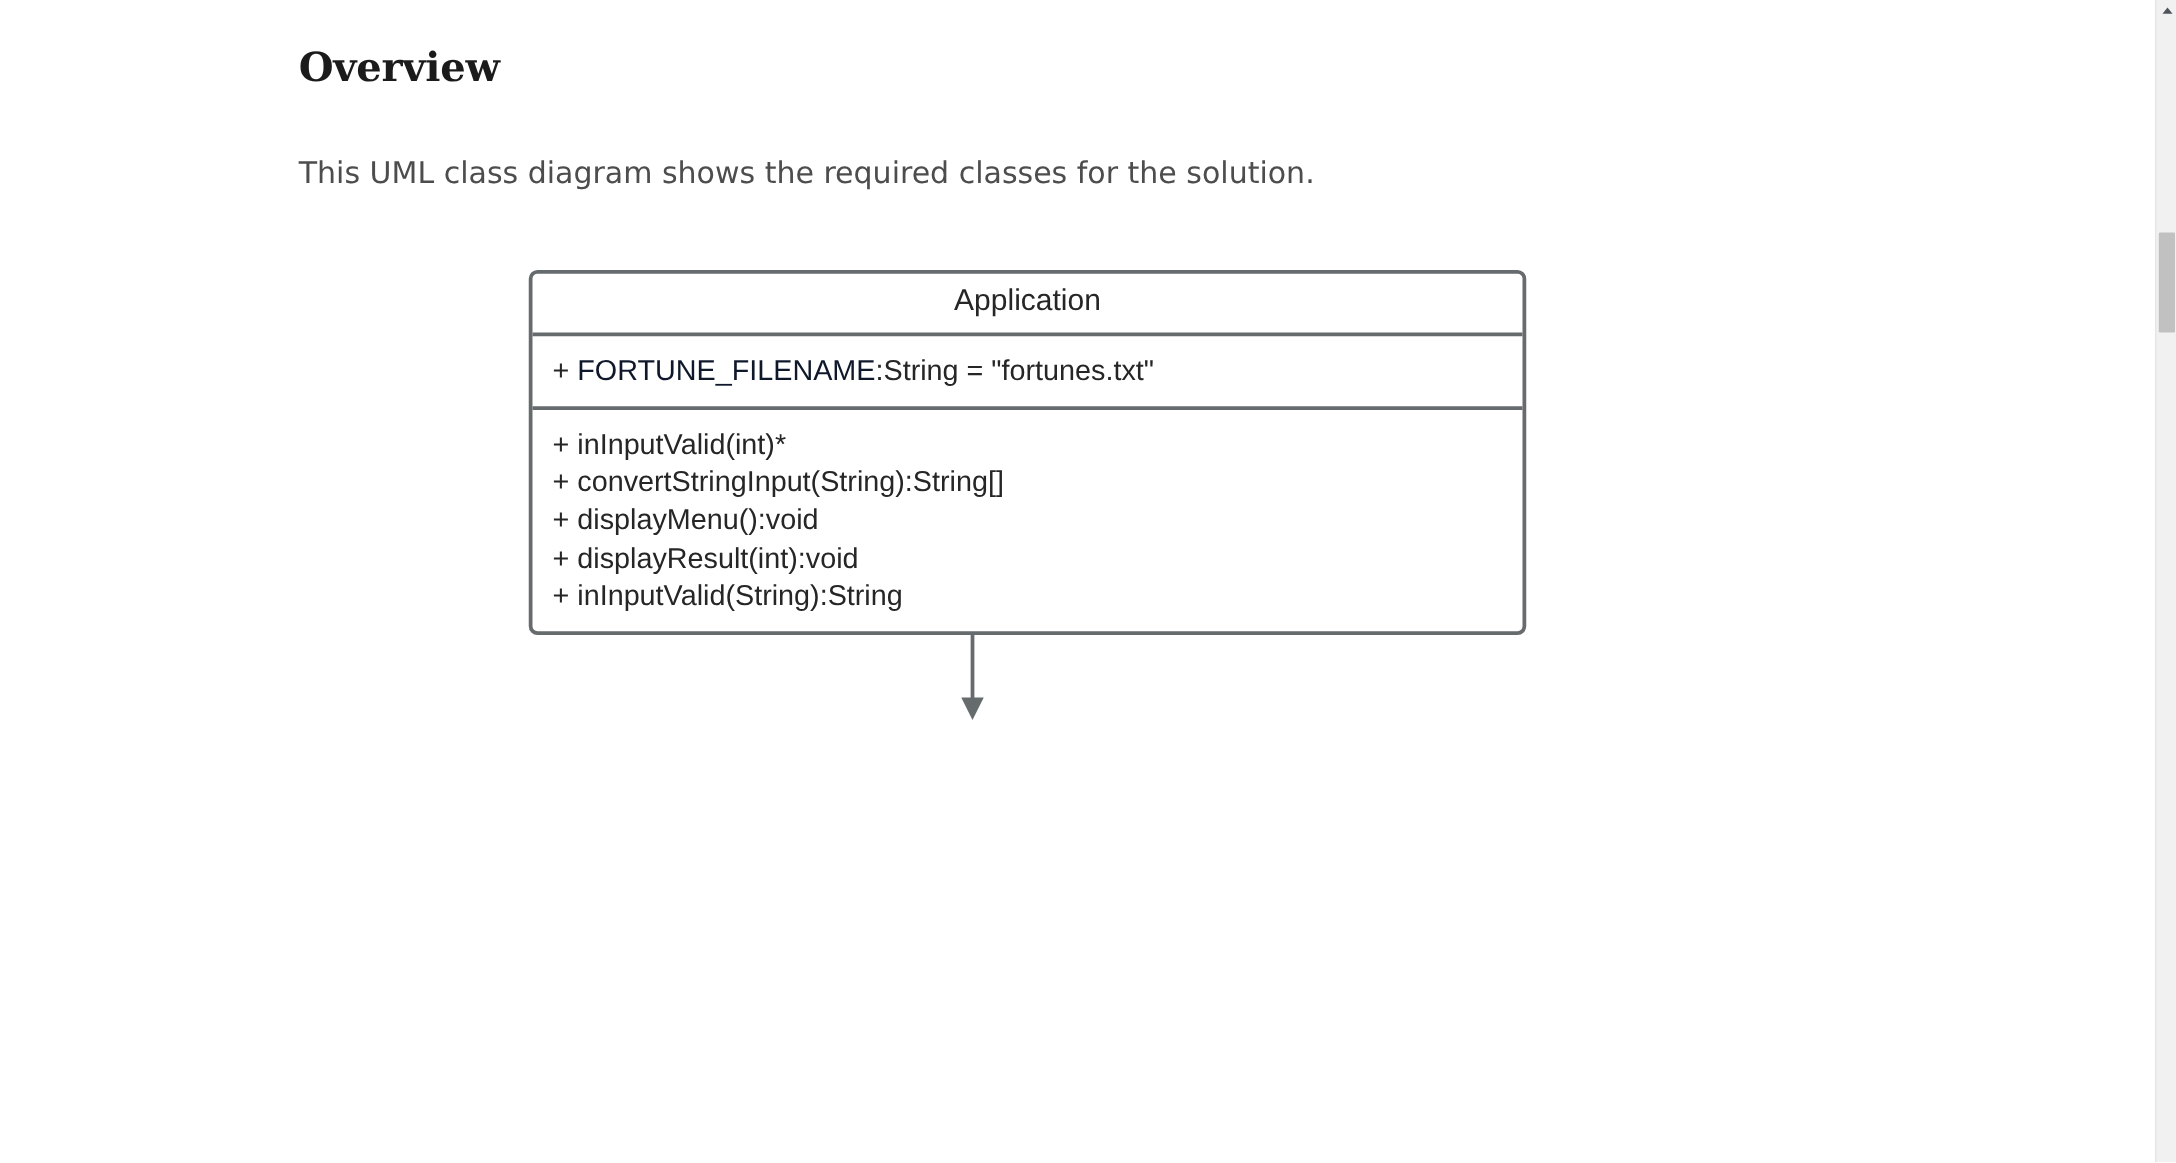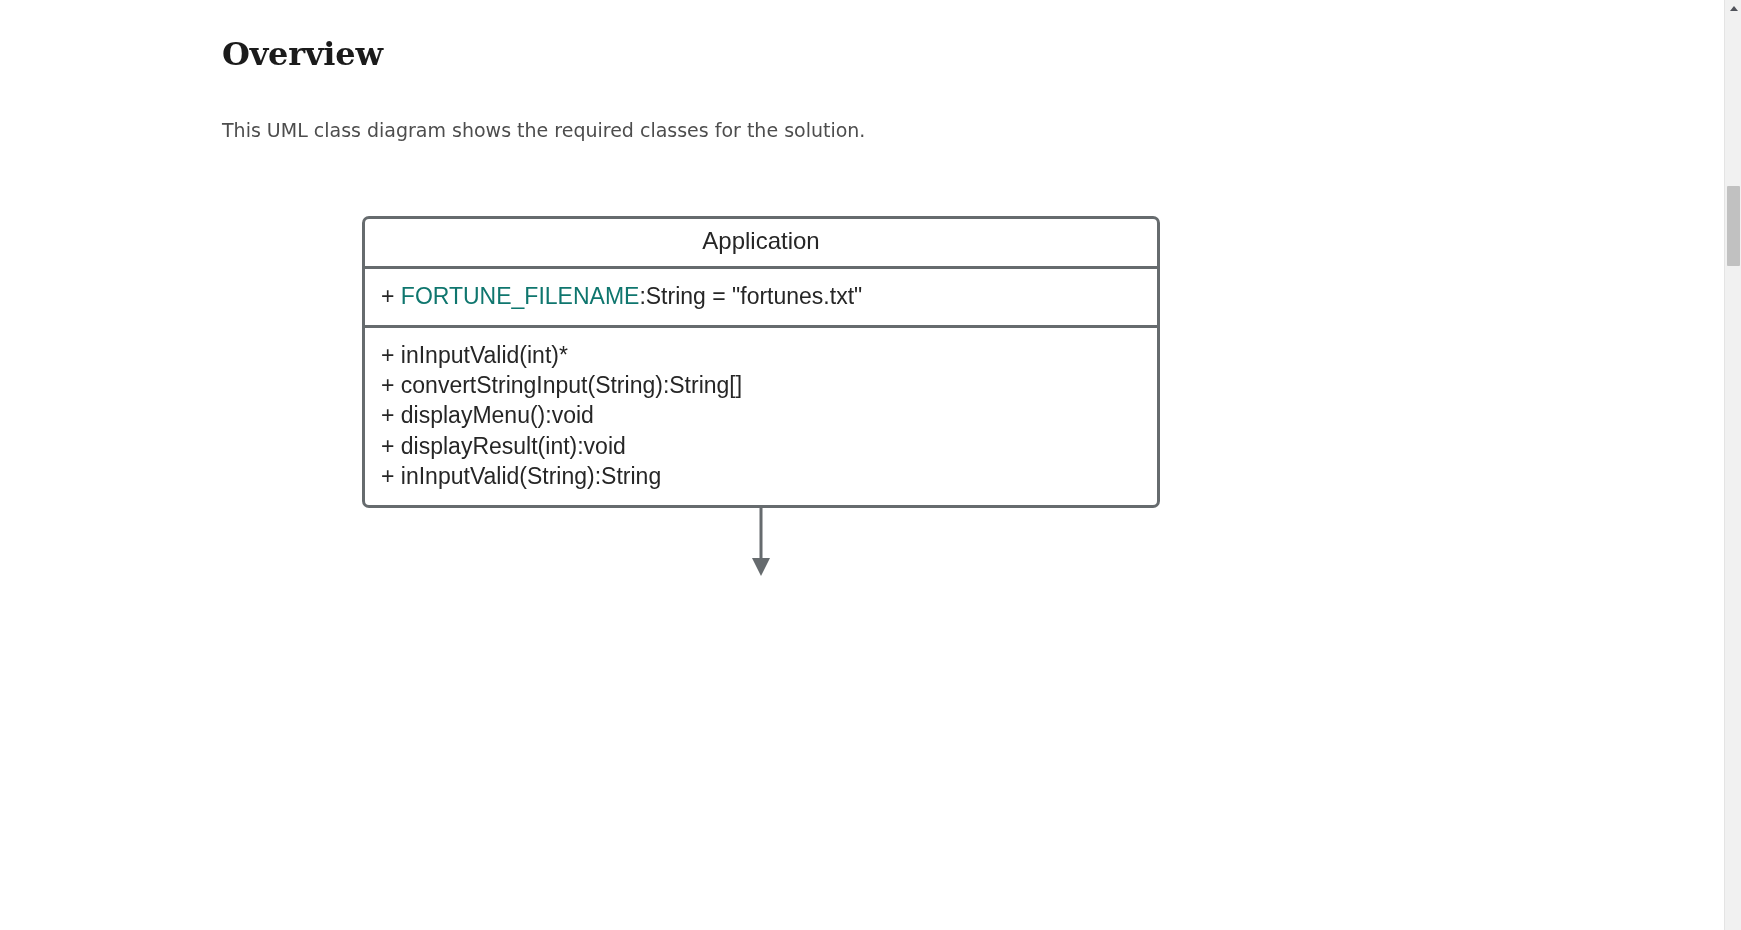--- a/index.html
+++ b/index.html
@@ -11,21 +11,21 @@
     width: 1741px;
     height: 930px;
     overflow: hidden;
     font-family: "Liberation Sans", sans-serif;
     position: relative;
   }
 
   
   .page {
     position: absolute;
-    left: 0; top: 0;
+    left: 17px; top: 0;
     width: 1724px;
     height: 796px;
     overflow: hidden;
     background: #ffffff;
   }
 
   .page-title {
     position: absolute;
     left: 222px;
     top: 14px;
@@ -35,40 +35,41 @@
     color: #1b1b1b;
     letter-spacing: -0.2px;
     white-space: nowrap;
   }
 
   .page-desc {
     position: absolute;
     left: 222px;
     top: 100px;
     font-family: "DejaVu Sans", "Liberation Sans", sans-serif;
-    font-size: 19px;
+    font-size: 24px;
     color: #4d4d4d;
     white-space: nowrap;
   }
 
   
   .uml-diagram {
     position: absolute;
     left: 362px;
     top: 216px;
     width: 800px;
   }
 
   .uml-class {
     position: relative;
     width: 798px;
     border: 3px solid #666b6e;
     border-radius: 7px;
     background: #ffffff;
     box-sizing: border-box;
+    margin-left: 44px;
   }
 
   .uml-compartment {
     box-sizing: border-box;
     border-top: 3px solid #666b6e;
   }
   .uml-compartment:first-child {
     border-top: none;
   }
 
@@ -87,21 +88,21 @@
 
   .uml-member {
     font-family: "Liberation Sans", sans-serif;
     font-size: 23px;
     color: #262626;
     line-height: 1.31;
     white-space: nowrap;
   }
 
   .uml-static-name {
-    color: #0f766e;
+    color: #0f172a;
   }
 
   .uml-empty-compartment {
     height: 74px;
   }
 
   
   .uml-connector {
     position: relative;
     height: 68px;

